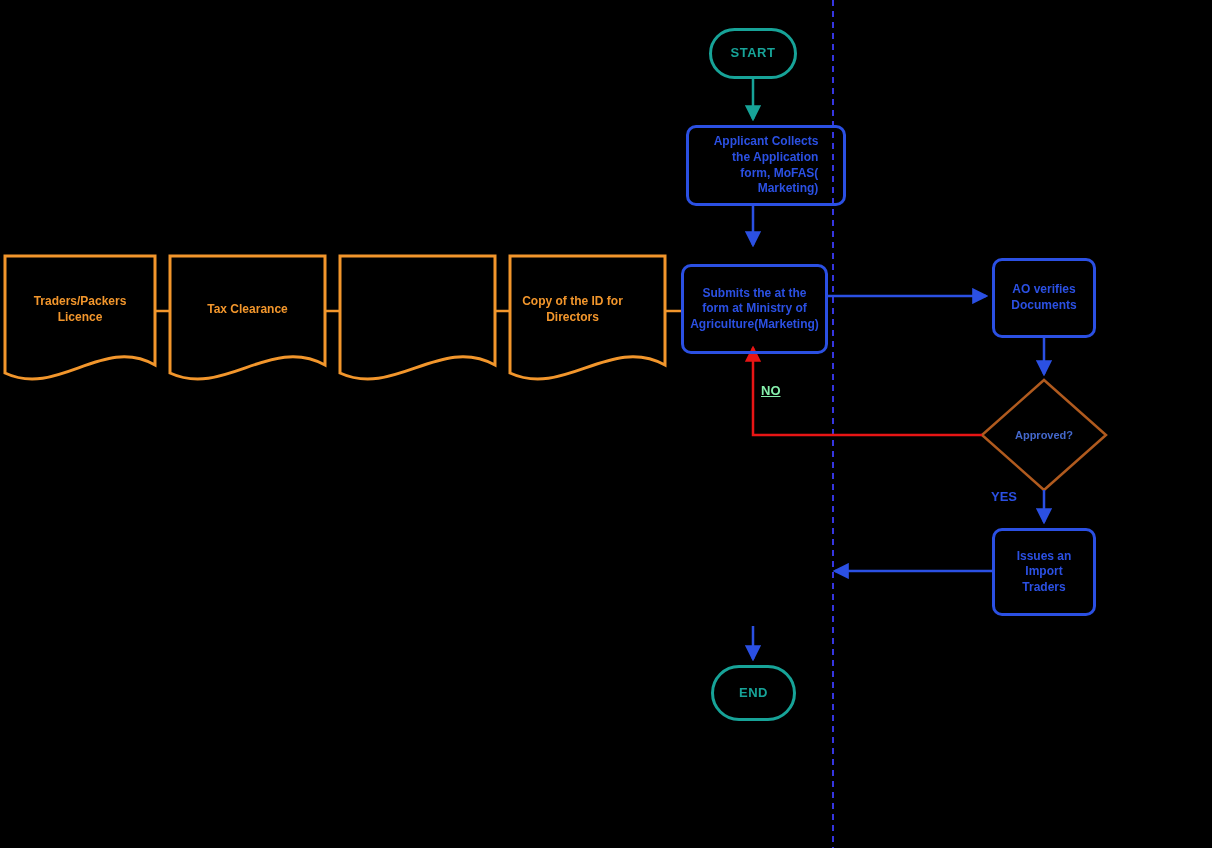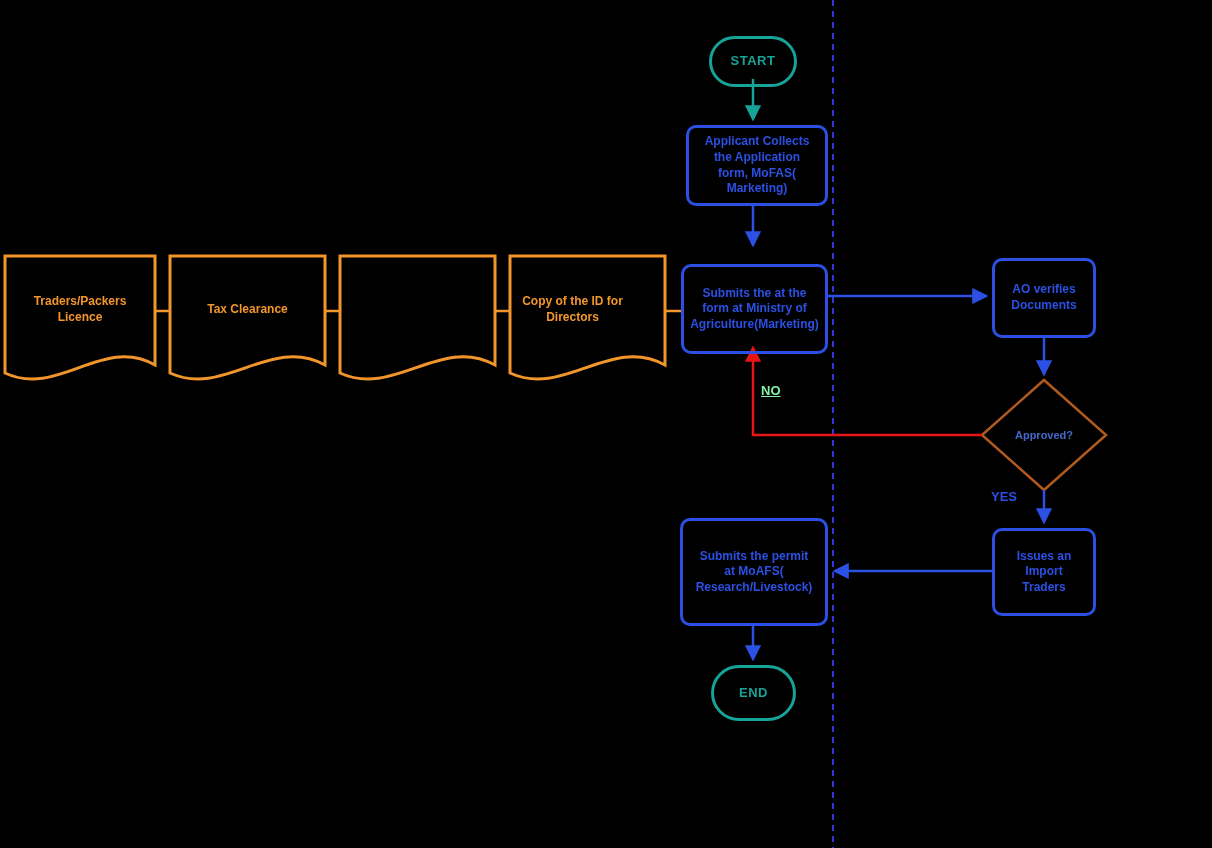--- a/index.html
+++ b/index.html
@@ -62,43 +62,40 @@
     <line x1="753" y1="79" x2="753" y2="119" stroke="#17a398" stroke-width="2.5" marker-end="url(#arr-teal)"></line>
     <line x1="753" y1="206" x2="753" y2="245" stroke="#2b50e3" stroke-width="2.5" marker-end="url(#arr-blue)"></line>
     <line x1="828" y1="296" x2="986" y2="296" stroke="#2b50e3" stroke-width="2.5" marker-end="url(#arr-blue)"></line>
     <line x1="1044" y1="338" x2="1044" y2="374" stroke="#2b50e3" stroke-width="2.5" marker-end="url(#arr-blue)"></line>
     <path d="M982,435 H753 V348" fill="none" stroke="#e81515" stroke-width="2.5" marker-end="url(#arr-red)"></path>
     <line x1="1044" y1="490" x2="1044" y2="522" stroke="#2b50e3" stroke-width="2.5" marker-end="url(#arr-blue)"></line>
     <line x1="992" y1="571" x2="835" y2="571" stroke="#2b50e3" stroke-width="2.5" marker-end="url(#arr-blue)"></line>
     <line x1="753" y1="626" x2="753" y2="659" stroke="#2b50e3" stroke-width="2.5" marker-end="url(#arr-blue)"></line>
   </svg>
 
-  <div class="node terminator" style="left:709px; top:36px; width:88px; height:51px;">START</div>
+  <div class="node terminator" style="left:709px; top:28px; width:88px; height:51px;">START</div>
 
   <div class="node terminator" style="left:711px; top:665px; width:85px; height:56px;">END</div>
 
-  <div class="node process" style="left:686px; top:125px; width:142px; height:81px;">Applicant Collects
+  <div class="node process" style="left:686px; top:125px; width:160px; height:81px;text-align:right;">Applicant Collects
 the Application
 form, MoFAS(
 Marketing)</div>
 
   <div class="node process" style="left:681px; top:264px; width:147px; height:90px;">Submits the at the
 form at Ministry of
 Agriculture(Marketing)</div>
 
   <div class="node process" style="left:992px; top:258px; width:104px; height:80px;">AO verifies
 Documents</div>
 
   <div class="node process" style="left:992px; top:528px; width:104px; height:88px;">Issues an
 Import
 Traders</div>
 
-  <div class="node process" style="left:680px; top:518px; width:148px; height:108px;">Submits the permit
-at MoAFS(
-Research/Livestock)</div>
 
   <div class="node diamond-label" style="left:982px; top:421px; width:124px; height:28px;">Approved?</div>
 
   <div class="node doc-label" style="left:5px; top:280px; width:150px; height:60px;">Traders/Packers
 Licence</div>
   <div class="node doc-label" style="left:170px; top:280px; width:155px; height:60px;">Tax Clearance</div>
   <div class="node doc-label" style="left:510px; top:280px; width:125px; height:60px;text-align:center;">Copy of the ID for
 Directors</div>
 
   <div class="edge-label no" style="left:761px; top:383px;">NO</div>

